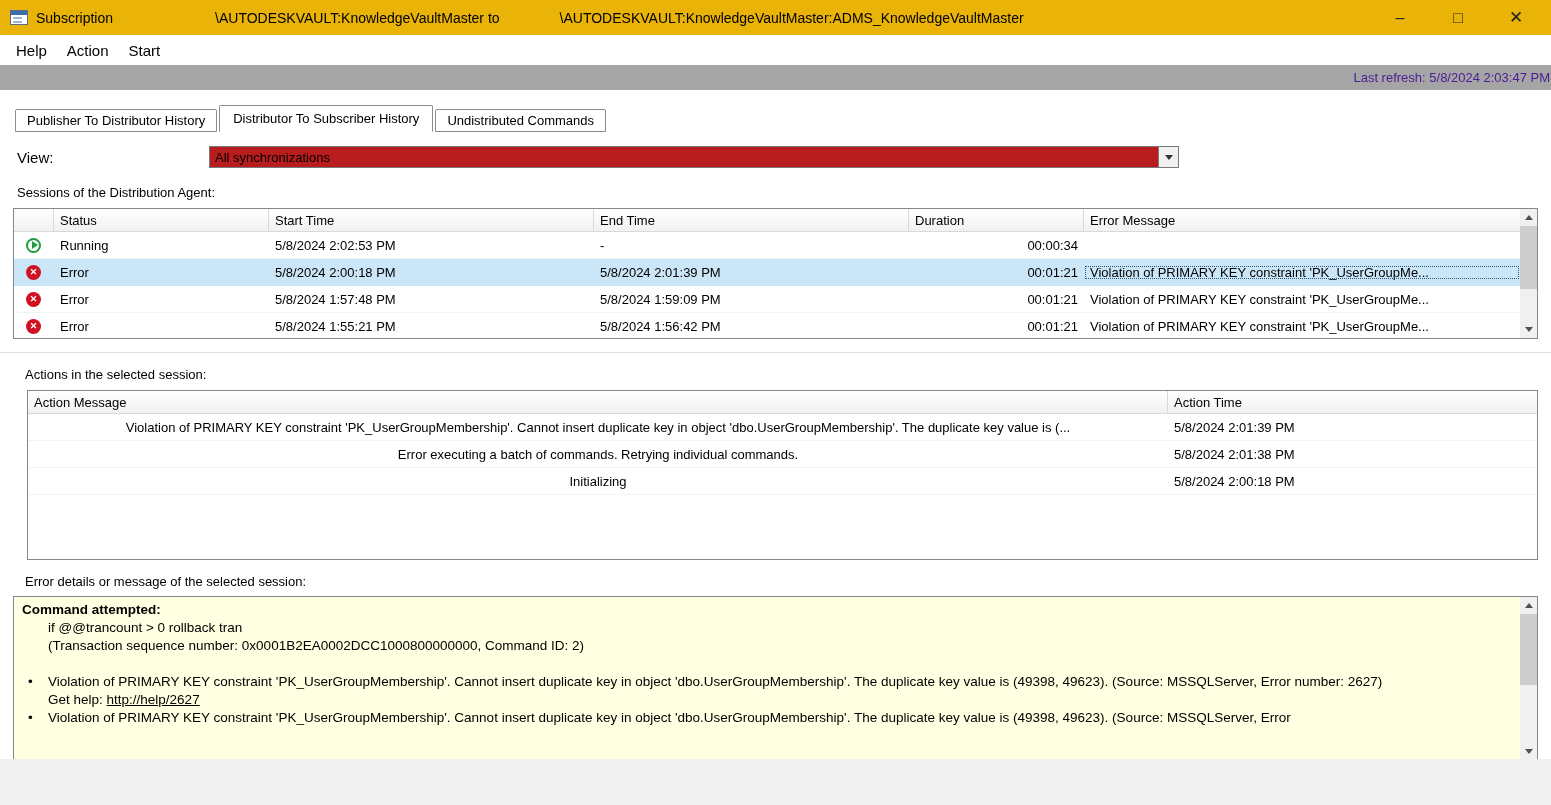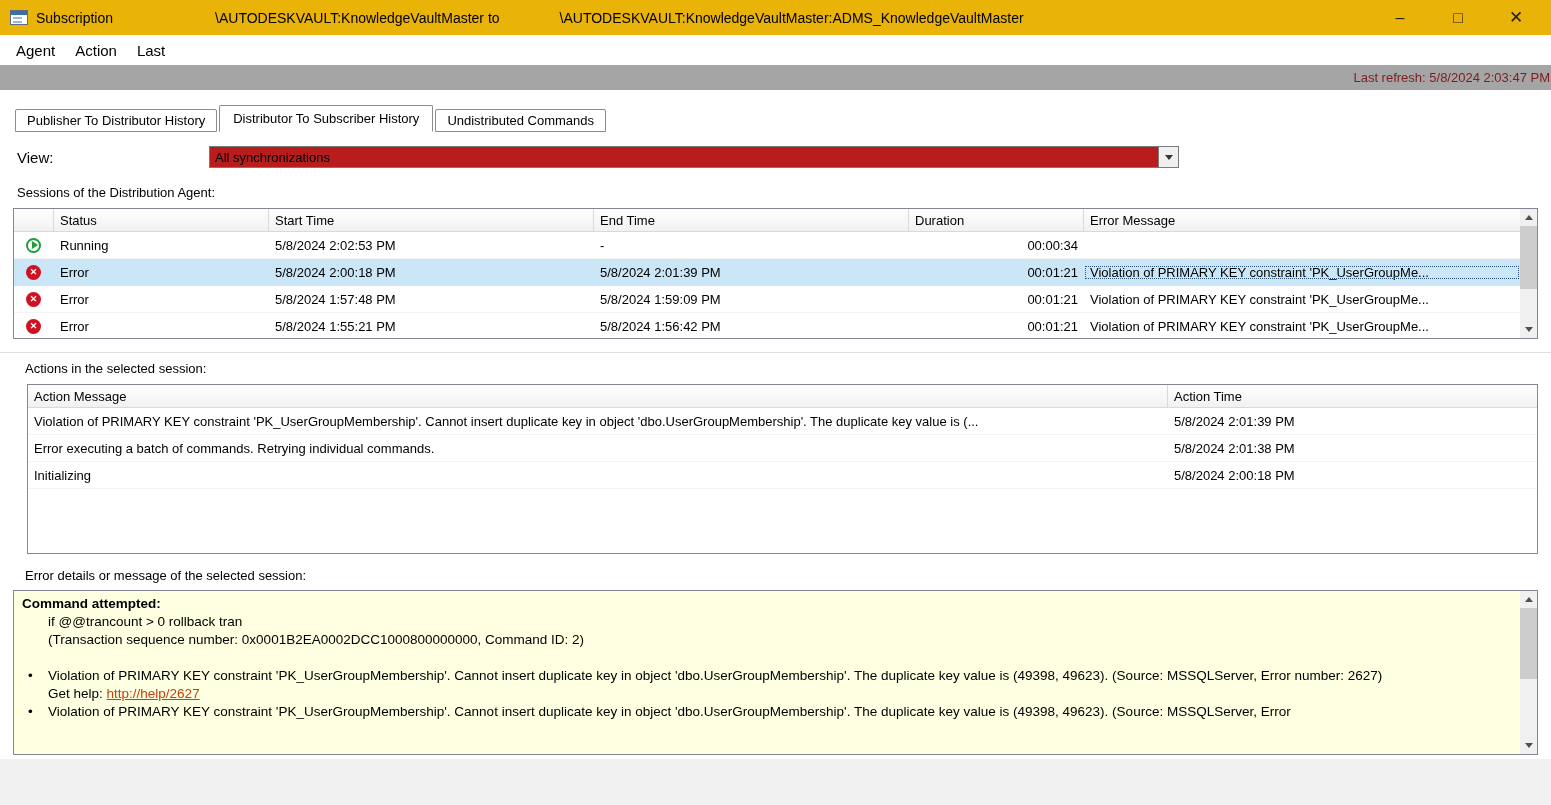--- a/index.html
+++ b/index.html
@@ -18,21 +18,21 @@
   .window-controls { display:flex; align-items:center; flex:none; }
   .win-btn { width:58px; height:30px; display:flex; align-items:center; justify-content:center; font-size:16px; color:#222; cursor:default; }
   .win-btn.close { font-size:17px; }
 
   
   .menubar { height:30px; display:flex; align-items:center; padding:0 6px; font-size:15px; flex:none; background:#fff; }
   .menu-item { padding:4px 10px; cursor:default; }
 
   
   .graybar { height:25px; background:#a5a5a5; display:flex; align-items:center; justify-content:flex-end; flex:none; }
-  .last-refresh { color:#7f1d1d; font-size:13px; padding-right:1px; white-space:nowrap; }
+  .last-refresh { color:#4c1d95; font-size:13px; padding-right:1px; white-space:nowrap; }
 
   
   .content { flex:1; padding:0 13px; background:#fff; overflow:hidden; }
 
   
   .tabs { display:flex; align-items:flex-end; height:27px; margin-top:15px; padding-left:2px; }
   .tab { height:23px; display:flex; align-items:center; padding:0 11px; font-size:13px; background:#fff;
          border:1px solid #8c8c8c; border-radius:2px 2px 0 0; margin-right:2px; white-space:nowrap; cursor:default; }
   .tab.active { height:27px; border-bottom:1px solid #fff; position:relative; z-index:2; padding:0 13px;margin-top:48px; }
 
@@ -68,21 +68,21 @@
 
   
   .icon { display:inline-flex; align-items:center; justify-content:center; flex:none; }
   .icon-running { width:15px; height:15px; border-radius:50%; border:2px solid #1f9c3d; background:#fff; }
   .icon-running::after { content:""; width:0; height:0; border-left:6px solid #1f9c3d; border-top:4px solid transparent; border-bottom:4px solid transparent; margin-left:2px; }
   .icon-error { width:15px; height:15px; border-radius:50%; background:#cf1222; color:#fff; font-size:9px; font-weight:bold; line-height:1; }
   .icon-error::after { content:"\2715"; }
 
   
   .actions-table { height:170px; margin-left:14px; }
-  .a-msg { width:1140px; }
+  .a-msg { width:1140px;text-align:center; }
   .a-time { flex:1 1 auto; min-width:0; }
 
   
   .separator { height:1px; background:#e0e0e0; margin:13px -13px 0 -13px; }
 
   
   .scrollbar { width:17px; background:#f0f0f0; display:flex; flex-direction:column; flex:none; }
   .sb-btn { height:17px; display:flex; align-items:center; justify-content:center; flex:none; }
   .sb-track { flex:1; position:relative; }
   .sb-thumb { position:absolute; left:0; top:0; width:100%; background:#cdcdcd; }
@@ -92,21 +92,21 @@
   
   .error-box { margin-top:7px; height:165px; border:1px solid #828790; background:#ffffe1; display:flex; overflow:hidden; }
   .error-content { flex:1; padding:4px 8px; font-size:13.5px; line-height:18px; overflow:hidden; min-width:0; }
   .eb-heading { font-weight:bold; }
   .eb-indent { padding-left:26px; }
   .eb-blank { height:18px; }
   .eb-bullet-row { display:flex; }
   .bullet { width:26px; flex:none; text-align:left; padding-left:6px; }
   .bullet::after { content:"\2022"; }
   .eb-msg { flex:1; min-width:0; }
-  .help-link { color:#c2410c; text-decoration:underline; cursor:pointer; }
+  .help-link { color:#000000; text-decoration:underline; cursor:pointer; }
 
   
   .footer { height:46px; background:#f0f0f1; flex:none; }
 </style>
 </head>
 <body>
 
 <div class="window">
 
   <div class="titlebar">
@@ -119,23 +119,23 @@
       <span>\AUTODESKVAULT:KnowledgeVaultMaster:ADMS_KnowledgeVaultMaster</span>
     </span>
     <div class="window-controls">
       <span class="win-btn">–</span>
       <span class="win-btn">□</span>
       <span class="win-btn close">✕</span>
     </div>
   </div>
 
   <div class="menubar">
-    <span class="menu-item">Agent</span>
+    <span class="menu-item">Help</span>
     <span class="menu-item">Action</span>
-    <span class="menu-item">Last</span>
+    <span class="menu-item">Start</span>
   </div>
 
   <div class="graybar">
     <span class="last-refresh">Last refresh: 5/8/2024 2:03:47 PM</span>
   </div>
 
   <div class="content">
 
     <div class="tabs">
       <div class="tab">Publisher To Distributor History</div>
@@ -219,21 +219,21 @@
             <div class="sb-thumb" style="height:66%"></div>
           </div>
         <div class="sb-btn">
             <span class="arr-down"></span>
           </div>
       </div>
     </div>
 
     <div class="separator"></div>
 
-    <div class="section-heading indent" style="margin-top:8px;">Actions in the selected session:</div>
+    <div class="section-heading indent" style="margin-top:14px;">Actions in the selected session:</div>
 
     <div class="table actions-table">
       <div class="t-main">
         <div class="thead">
           <div class="th a-msg">Action Message</div>
           <div class="th a-time" style="border-right:none;">Action Time</div>
         </div>
         <div class="trow">
           <div class="cell a-msg">Violation of PRIMARY KEY constraint 'PK_UserGroupMembership'. Cannot insert duplicate key in object 'dbo.UserGroupMembership'. The duplicate key value is (...</div>
           <div class="cell a-time">5/8/2024 2:01:39 PM</div>

